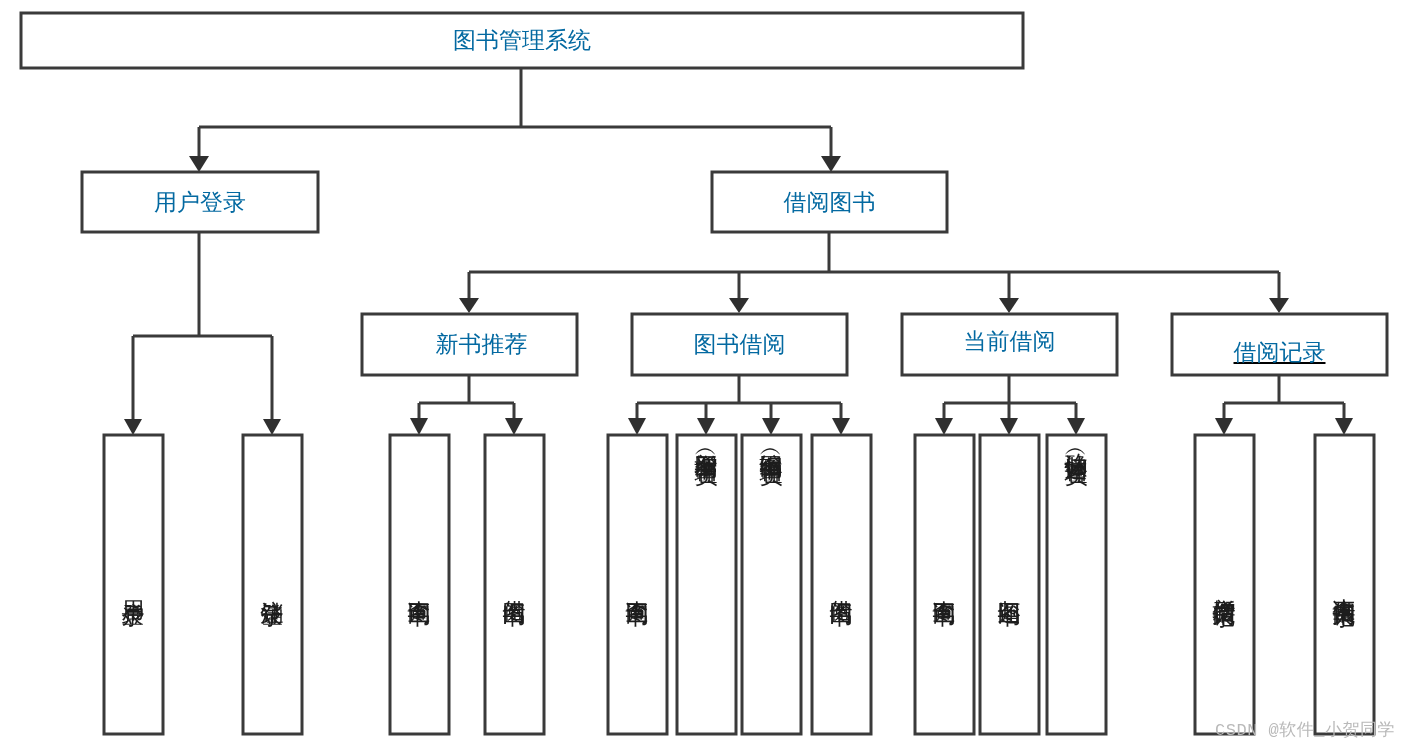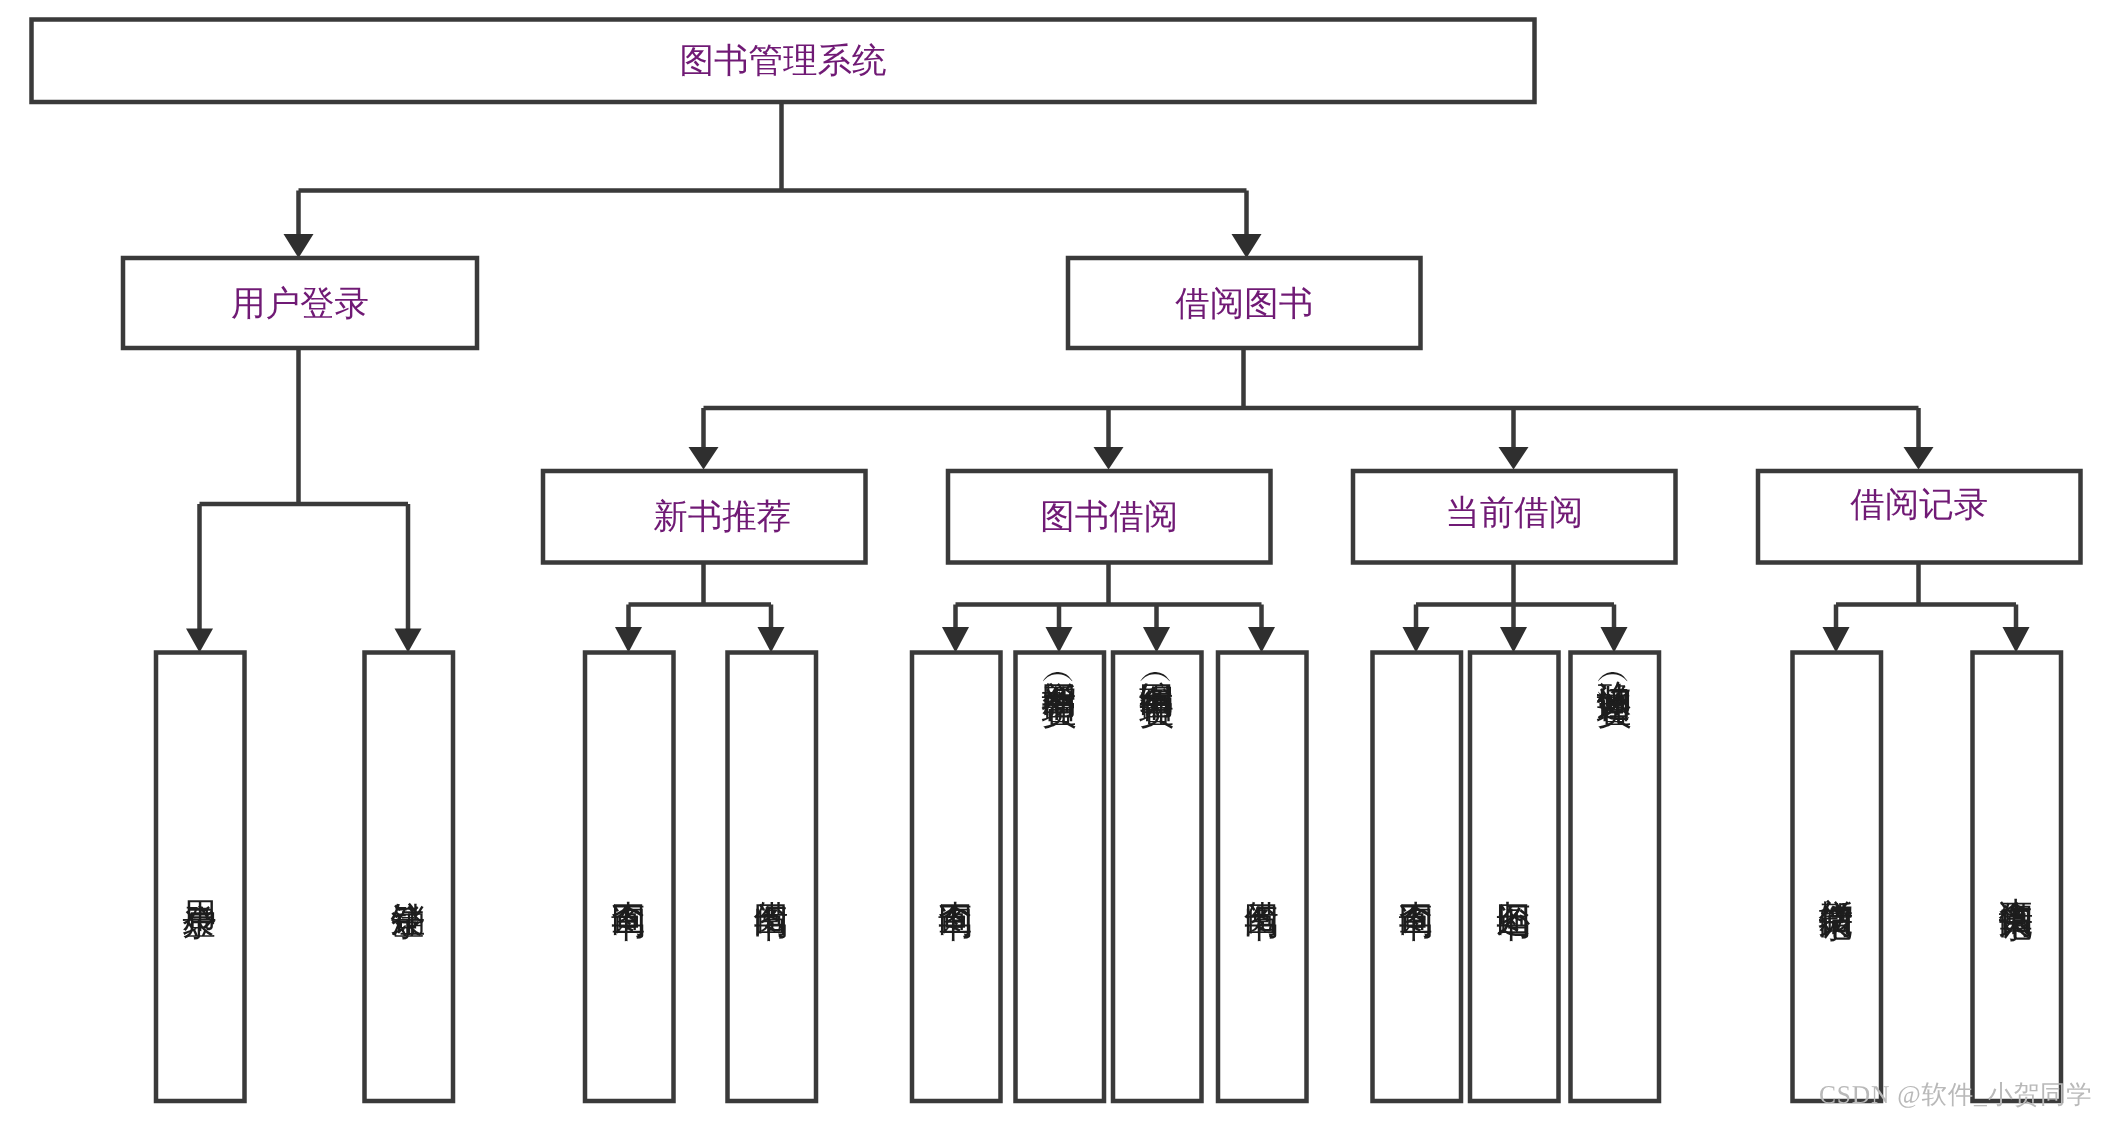--- a/index.html
+++ b/index.html
@@ -60,28 +60,28 @@
   .hlabel-wrap {
     position: absolute;
     display: flex;
     align-items: center;
     justify-content: center;
     pointer-events: none;
   }
   .hlabel-text {
     font-family: "Liberation Sans", "DejaVu Sans", sans-serif;
     font-size: 23px;
-    color: #701a75;
+    color: #0369a1;
     white-space: nowrap;
   }
   #watermark {
     position: absolute;
     right: 10px;
     bottom: 6px;
-    font-family: Liberation Serif, serif;
+    font-family: Liberation Mono, monospace;
     font-size: 17px;
     color: #b9b9b9;
     letter-spacing: 0.5px;
     user-select: none;
   }
 </style>
 </head>
 <body>
 
 <div id="diagram-root">
@@ -181,21 +181,21 @@
   </div>
 
   <div class="hlabel-wrap" style="left:632px; top:314px; width:215px; height:61px;border-radius:26px;">
     <span class="hlabel-text">图书借阅</span>
   </div>
 
   <div class="hlabel-wrap" style="left:902px; top:314px; width:215px; height:54px;">
     <span class="hlabel-text">当前借阅</span>
   </div>
 
-  <div class="hlabel-wrap" style="left:1172px; top:306px; width:215px; height:61px;">
+  <div class="hlabel-wrap" style="left:1172px; top:322px; width:215px; height:61px;text-decoration:underline;">
     <span class="hlabel-text">借阅记录</span>
   </div>
 
   <div class="vlabel-wrap" style="left:104px; top:435px; width:59px; height:299px;">
     <span class="vlabel-text">用户登录</span>
   </div>
   <div class="vlabel-wrap" style="left:243px; top:435px; width:59px; height:299px;">
     <span class="vlabel-text">注销登录</span>
   </div>
 

